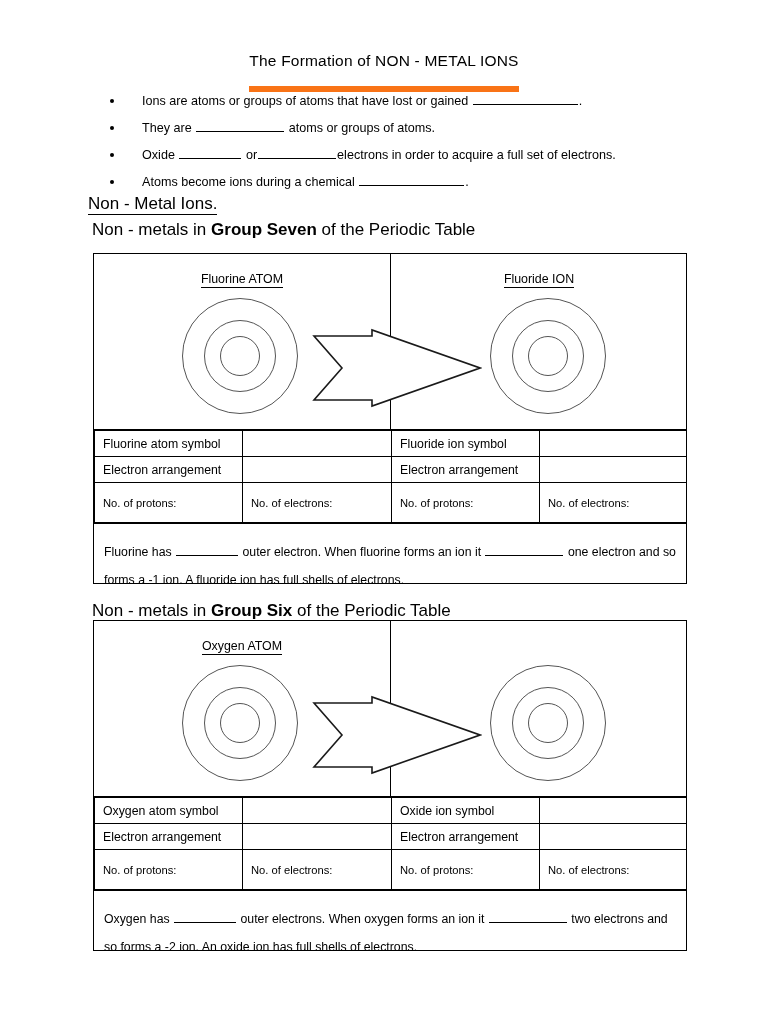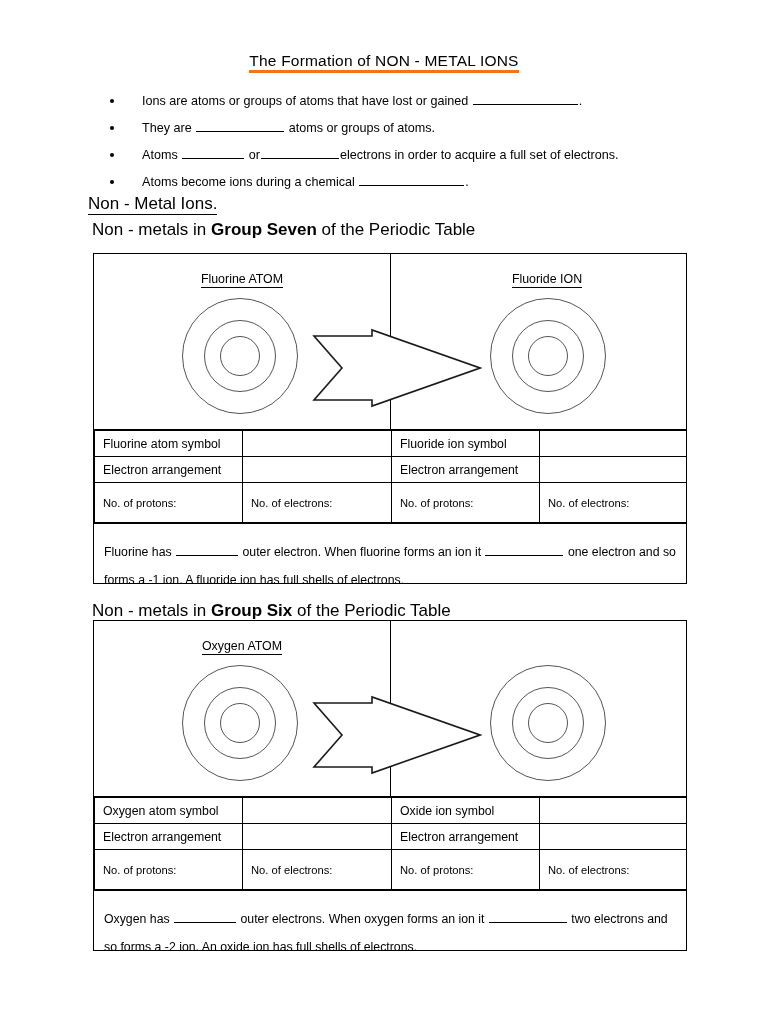--- a/index.html
+++ b/index.html
@@ -27,22 +27,22 @@
   
   .doc-title {
     position: absolute;
     left: 0; top: 52px;
     width: 768px;
     text-align: center;
     font-size: 15.5px;
     letter-spacing: 0.2px;
   }
   .doc-title span {
-    border-bottom: 3px solid #f97316;
-    padding-bottom: 1px;
+    border-bottom: 6px solid #f97316;
+    padding-bottom: 17px;
   }
 
   
   .bullets {
     position: absolute;
     left: 110px;
     top: 88px;
     width: 600px;
   }
   .bullet-row {
@@ -123,21 +123,21 @@
     top: 18px;
     font-size: 12.4px;
     white-space: nowrap;
     text-align: center;
   }
   .dlabel span {
     border-bottom: 1px solid #000;
     padding-bottom: 1px;
   }
   .dlabel.left  { left: 0;   width: 296px; }
-  .dlabel.right { left: 296px; width: 298px; margin-left: 8px; }
+  .dlabel.right { left: 296px; width: 298px; }
 
   .shells {
     position: absolute;
     top: 44px;
     width: 116px;
     height: 116px;
   }
   .shells.left  { left: 88px; }
   .shells.right { left: 396px; }
   .ring {
@@ -216,21 +216,21 @@
       <span class="bullet-text">
         <span>They are</span>
         <span class="blank b-mid"></span>
         <span>atoms or groups of atoms.</span>
       </span>
     </div>
 
     <div class="bullet-row">
       <span class="bullet-dot"></span>
       <span class="bullet-text">
-        <span>Atoms</span>
+        <span>Oxide</span>
         <span class="blank b-short"></span>
         <span>or</span><span class="blank b-med"></span><span>electrons in order to acquire a full set of electrons.</span>
       </span>
     </div>
 
     <div class="bullet-row">
       <span class="bullet-dot"></span>
       <span class="bullet-text">
         <span>Atoms become ions during a chemical</span>
         <span class="blank b-long"></span><span>.</span>

